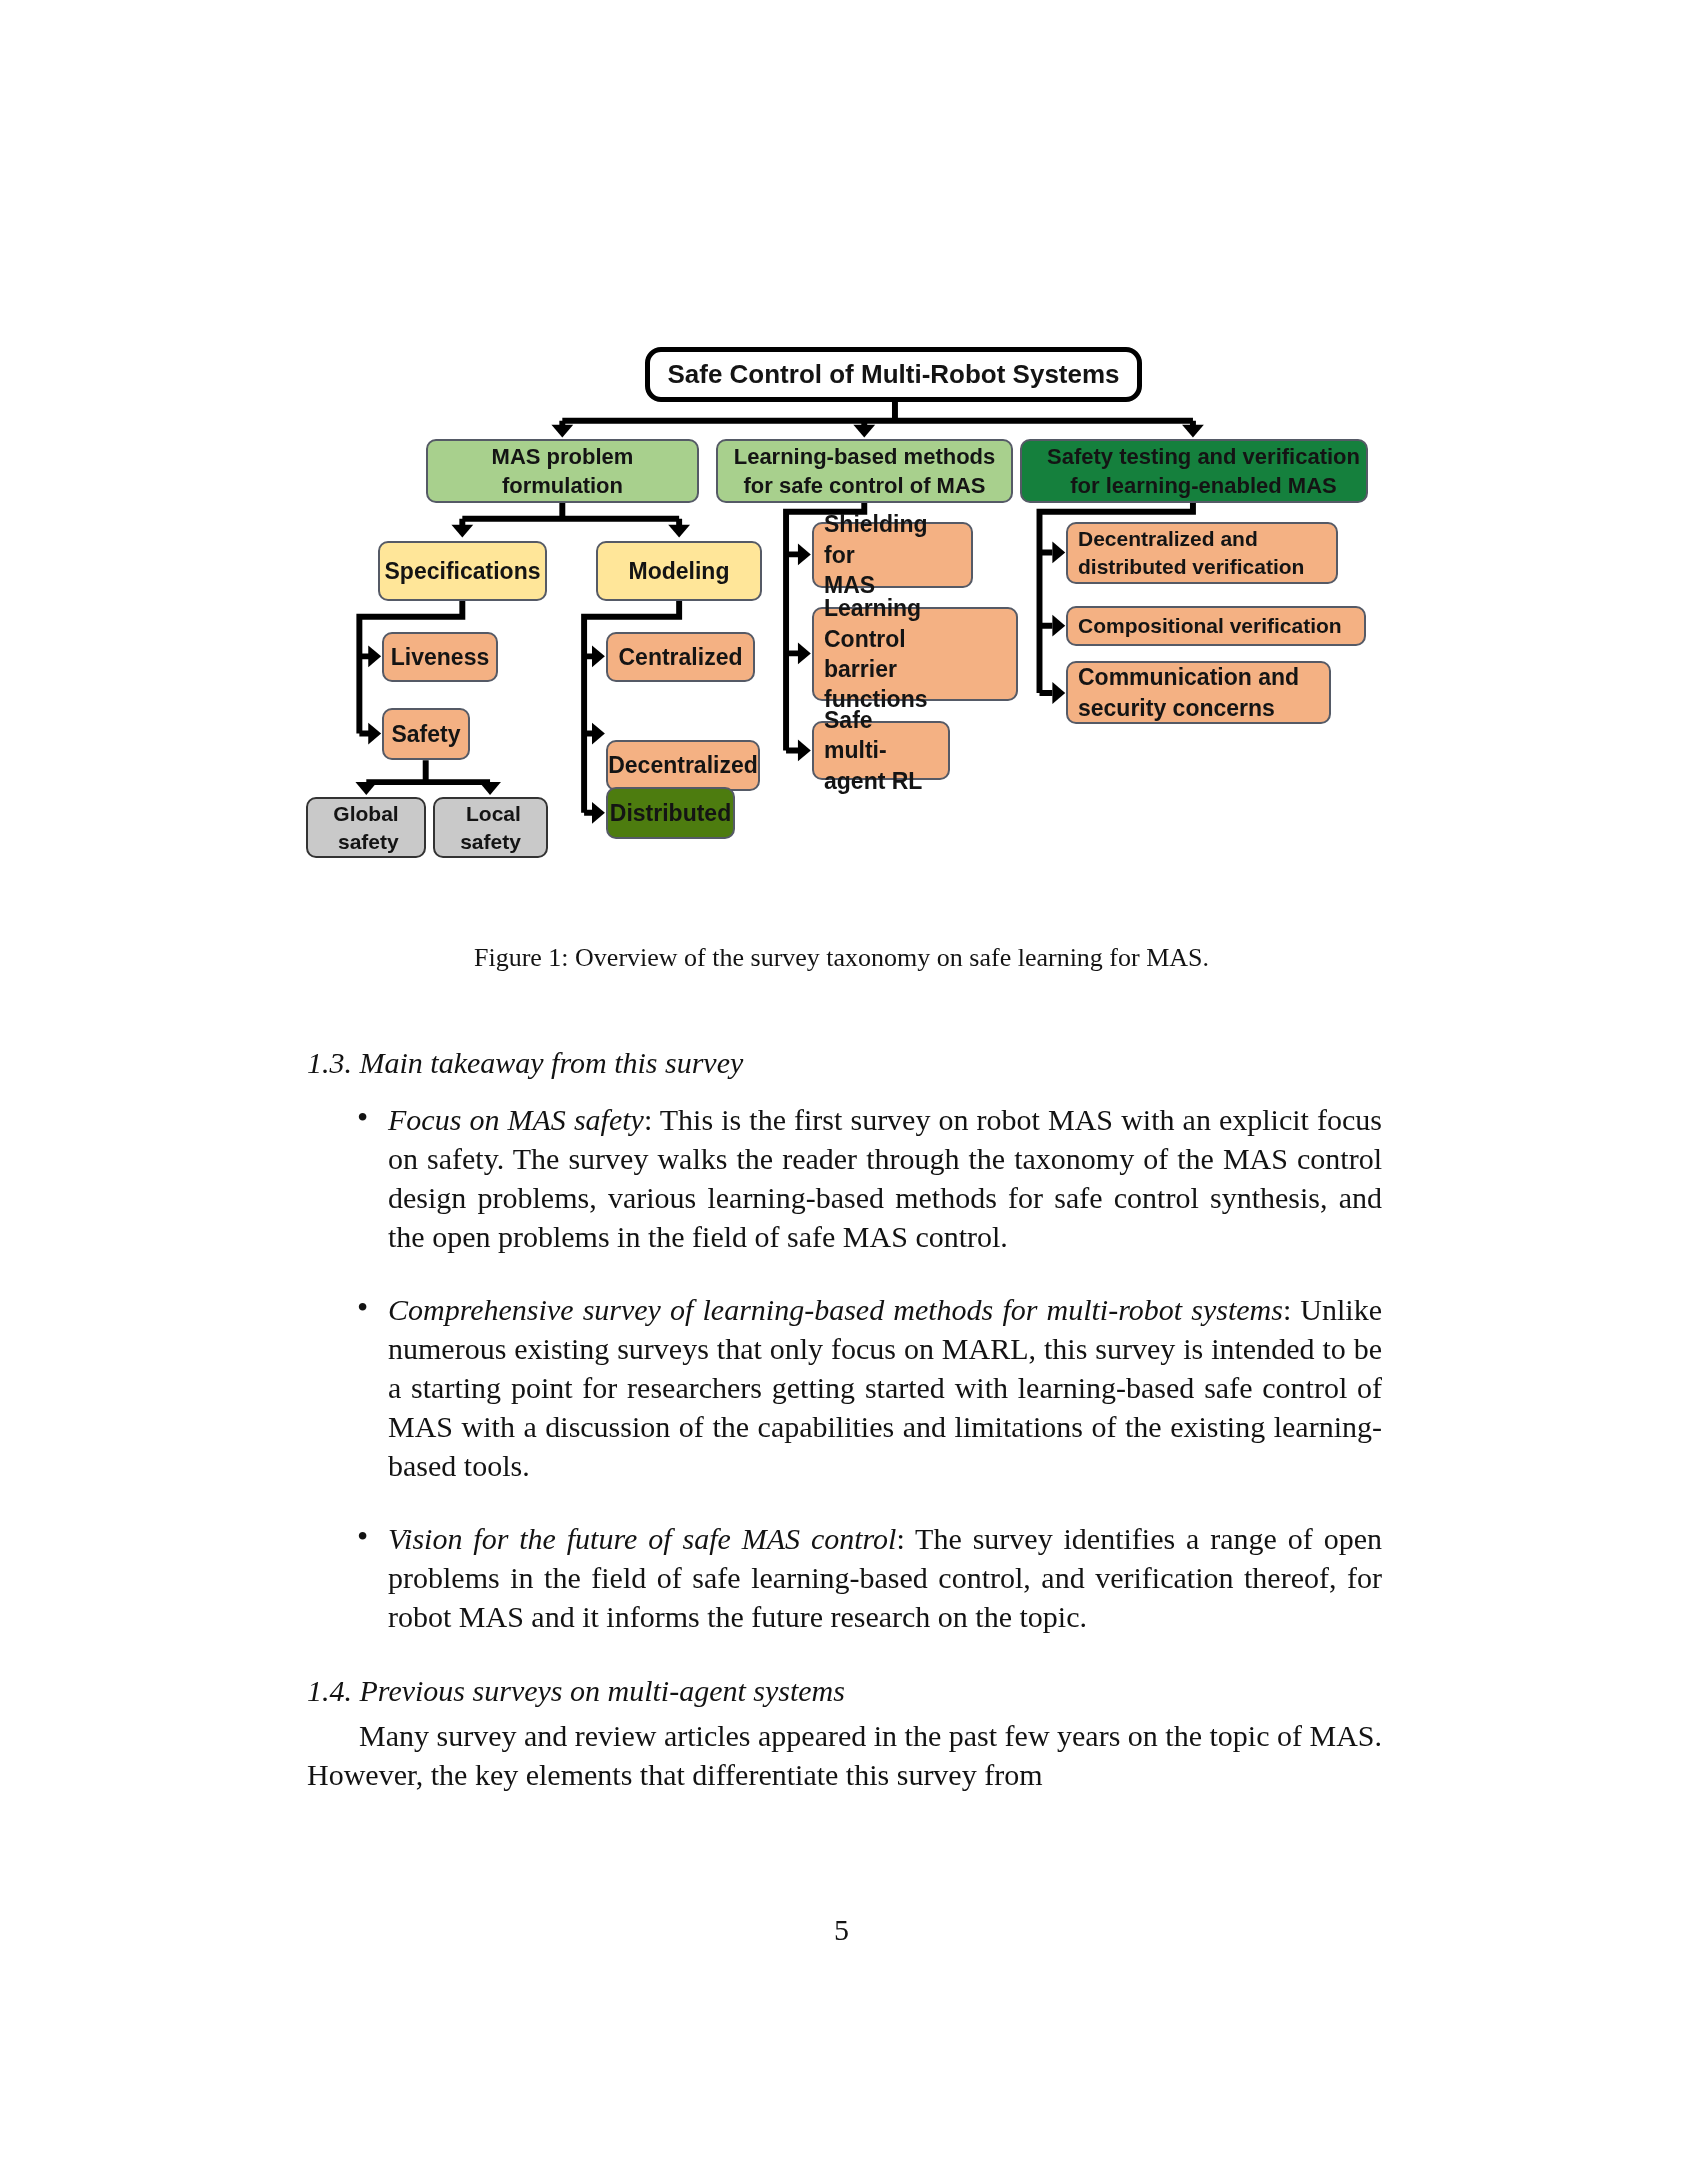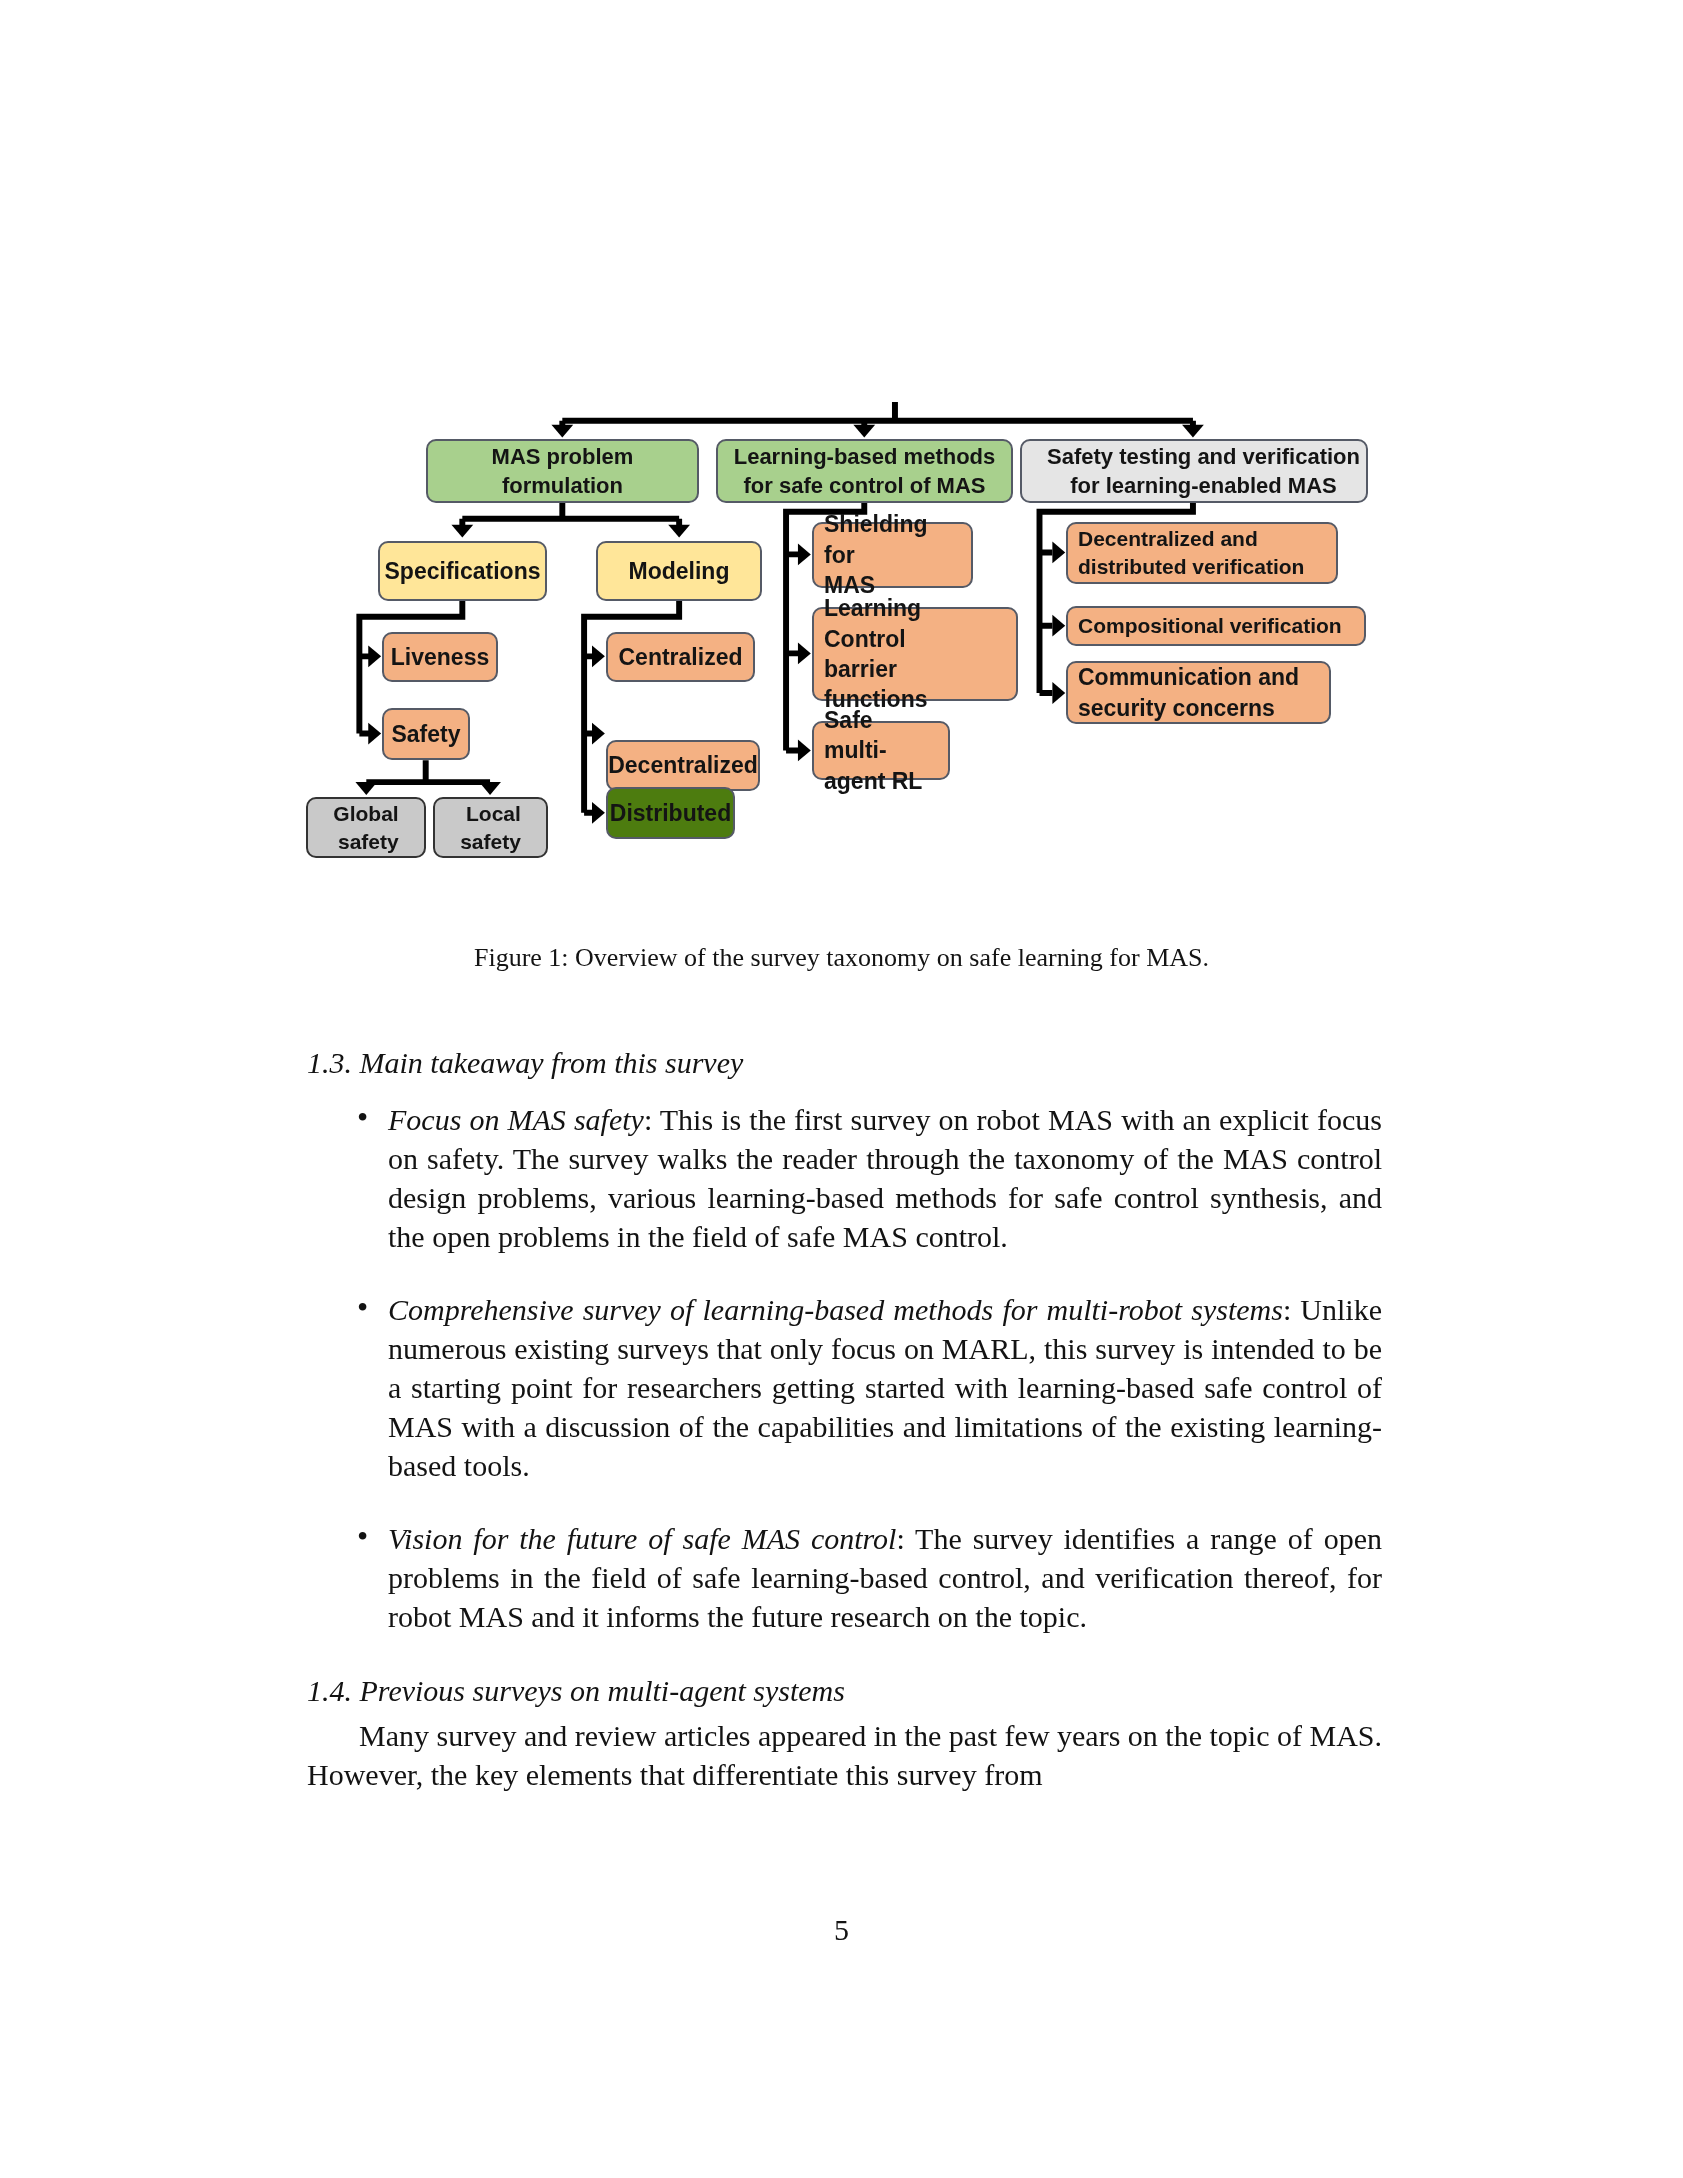--- a/index.html
+++ b/index.html
@@ -78,26 +78,27 @@
         <polygon points="598,810 598,832 611,821"></polygon>
         <polygon points="806,549 806,571 819,560"></polygon>
         <polygon points="806,649 806,671 819,660"></polygon>
         <polygon points="806,747 806,769 819,758"></polygon>
         <polygon points="1063,547 1063,569 1076,558"></polygon>
         <polygon points="1063,621 1063,643 1076,632"></polygon>
         <polygon points="1063,689 1063,711 1076,700"></polygon>
       </g>
     </svg>
 
+    <div class="node root center" style="left: 645px; top: 347px; width: 497px; height: 55px; background-color: rgb(255, 255, 255);">Safe Control of Multi-Robot Systems</div>
 
     <div class="node green center" style="left: 426px; top: 439px; width: 273px; height: 64px; background-color: rgb(168, 208, 141);">MAS problem
 formulation</div>
     <div class="node green center" style="left: 716px; top: 439px; width: 297px; height: 64px; background-color: rgb(168, 208, 141);">Learning-based methods
 for safe control of MAS</div>
-    <div class="node green center" style="left: 1020px; top: 439px; width: 348px; height: 64px; background-color: #e5e5e5; padding-left: 23px;">Safety testing and verification
+    <div class="node green center" style="left: 1020px; top: 439px; width: 348px; height: 64px; background-color: #15803d; padding-left: 23px;">Safety testing and verification
 for learning-enabled MAS</div>
 
     <div class="node yellow center" style="left: 378px; top: 541px; width: 169px; height: 60px; background-color: rgb(255, 230, 153);">Specifications</div>
     <div class="node yellow center" style="left: 596px; top: 541px; width: 166px; height: 60px; background-color: rgb(255, 230, 153);">Modeling</div>
 
     <div class="node orange center" style="left: 382px; top: 632px; width: 116px; height: 50px; background-color: rgb(244, 177, 131);">Liveness</div>
     <div class="node orange center" style="left: 382px; top: 708px; width: 88px; height: 52px; background-color: rgb(244, 177, 131);">Safety</div>
     <div class="node gray center" style="left: 306px; top: 797px; width: 120px; height: 61px; background-color: rgb(201, 201, 201);">Global
 safety</div>
     <div class="node gray center" style="left: 433px; top: 797px; width: 115px; height: 61px; background-color: rgb(201, 201, 201);">Local

